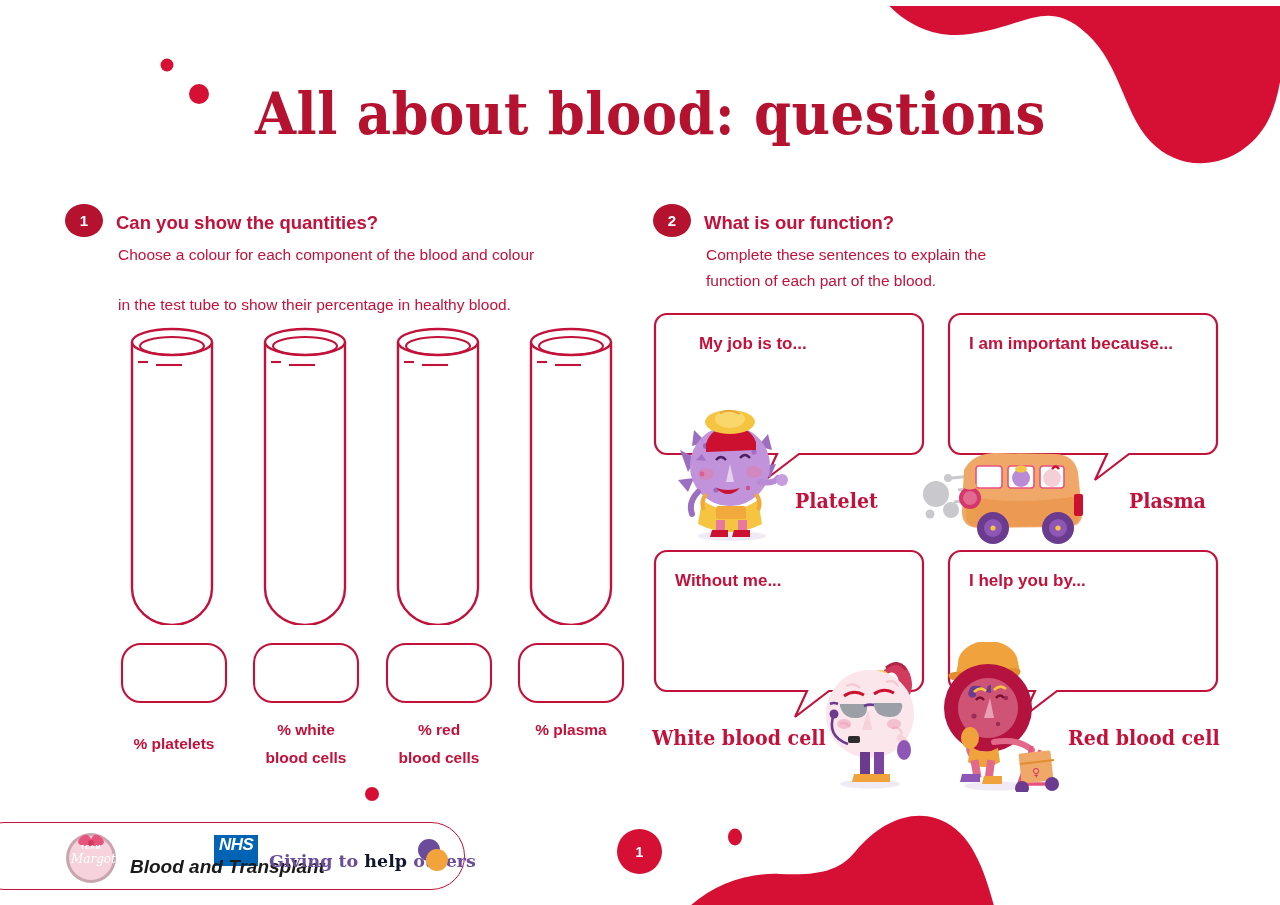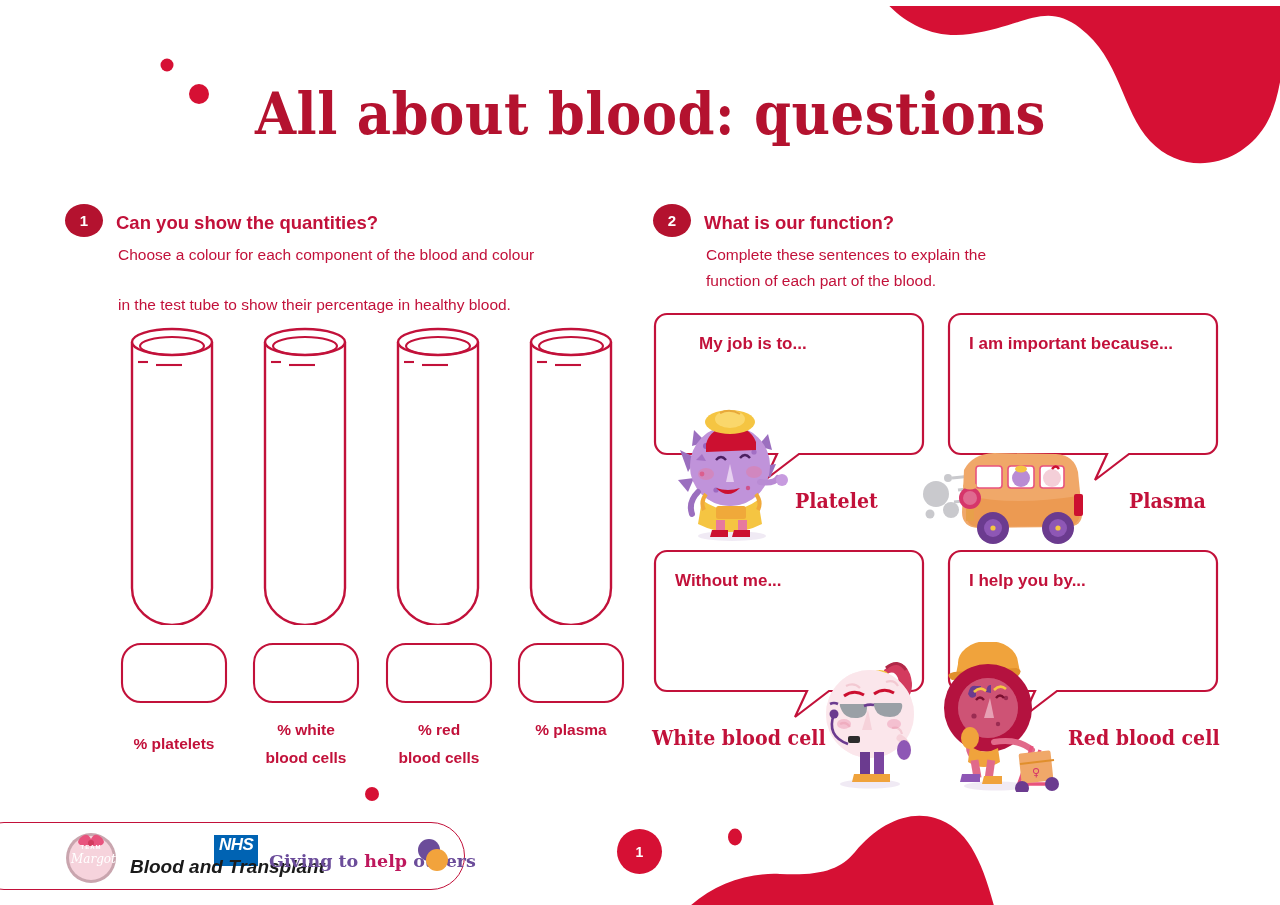--- a/index.html
+++ b/index.html
@@ -97,21 +97,21 @@
     font-size:19px; color:#1A1A1A;
     white-space:nowrap;
   }
   .giving {
     position:absolute;
     font-family:"DejaVu Serif", serif;
     font-size:17.5px; font-weight:700;
     white-space:nowrap;
   }
   .giving .p { color:#6B4C9A; }
-  .giving .o { color:#be185d;margin-top:20px; }
+  .giving .o { color:#0f172a;margin-top:20px; }
 
   .pagebadge {
     position:absolute; left:617px; top:817px;
     width:45px; height:45px; border-radius:50%;
     background:#D61034; color:#fff;
     font-size:14px; font-weight:700;
     display:flex; align-items:center; justify-content:center;
   }
 </style>
 </head>

